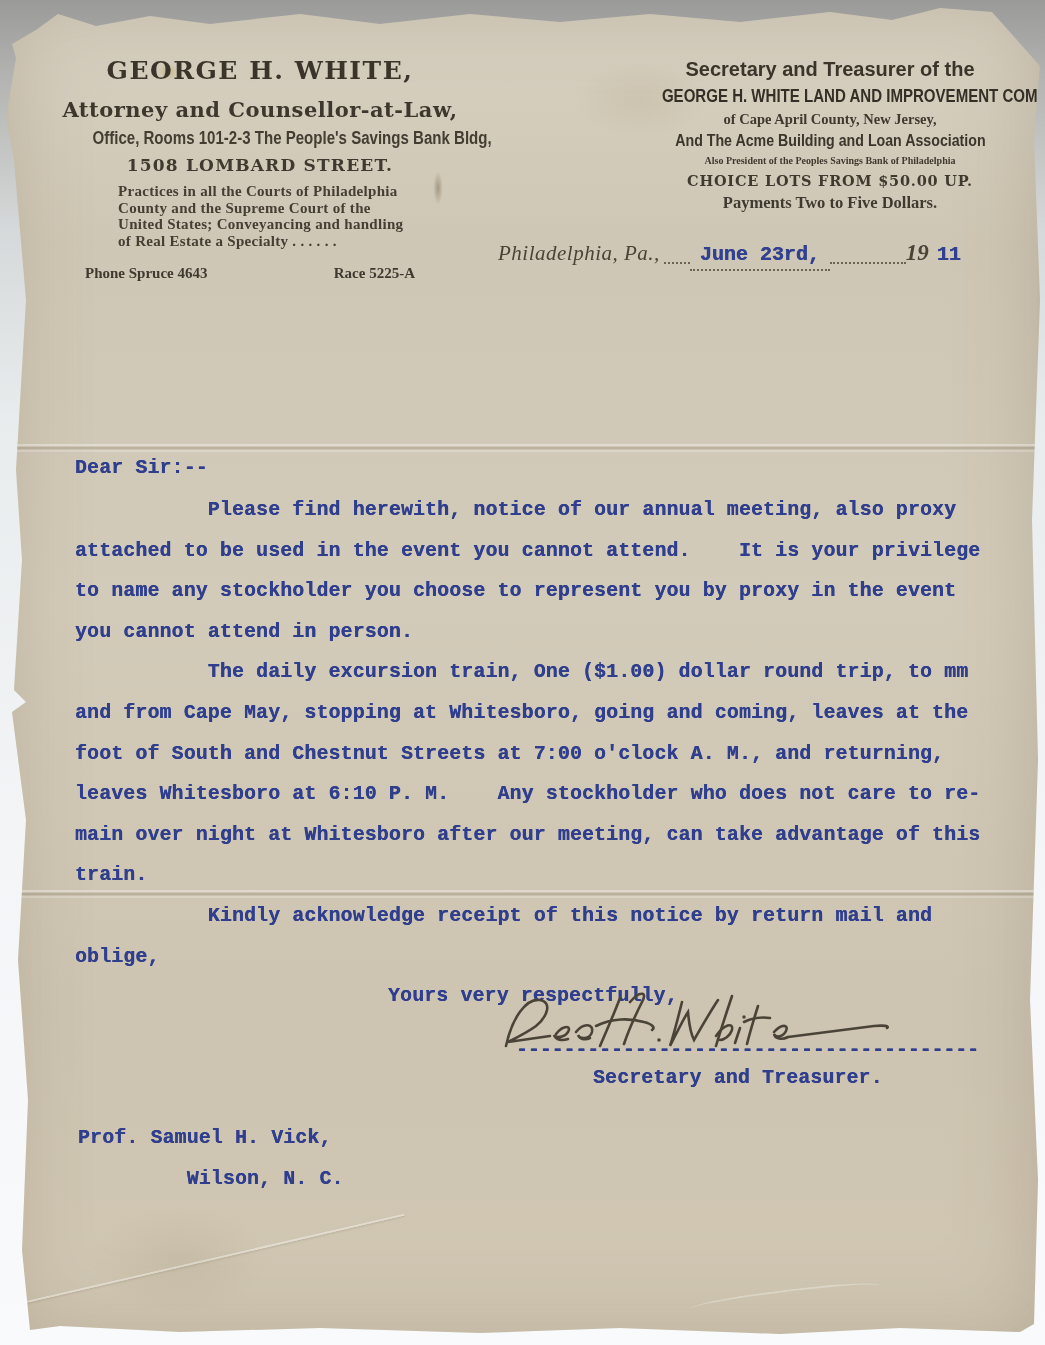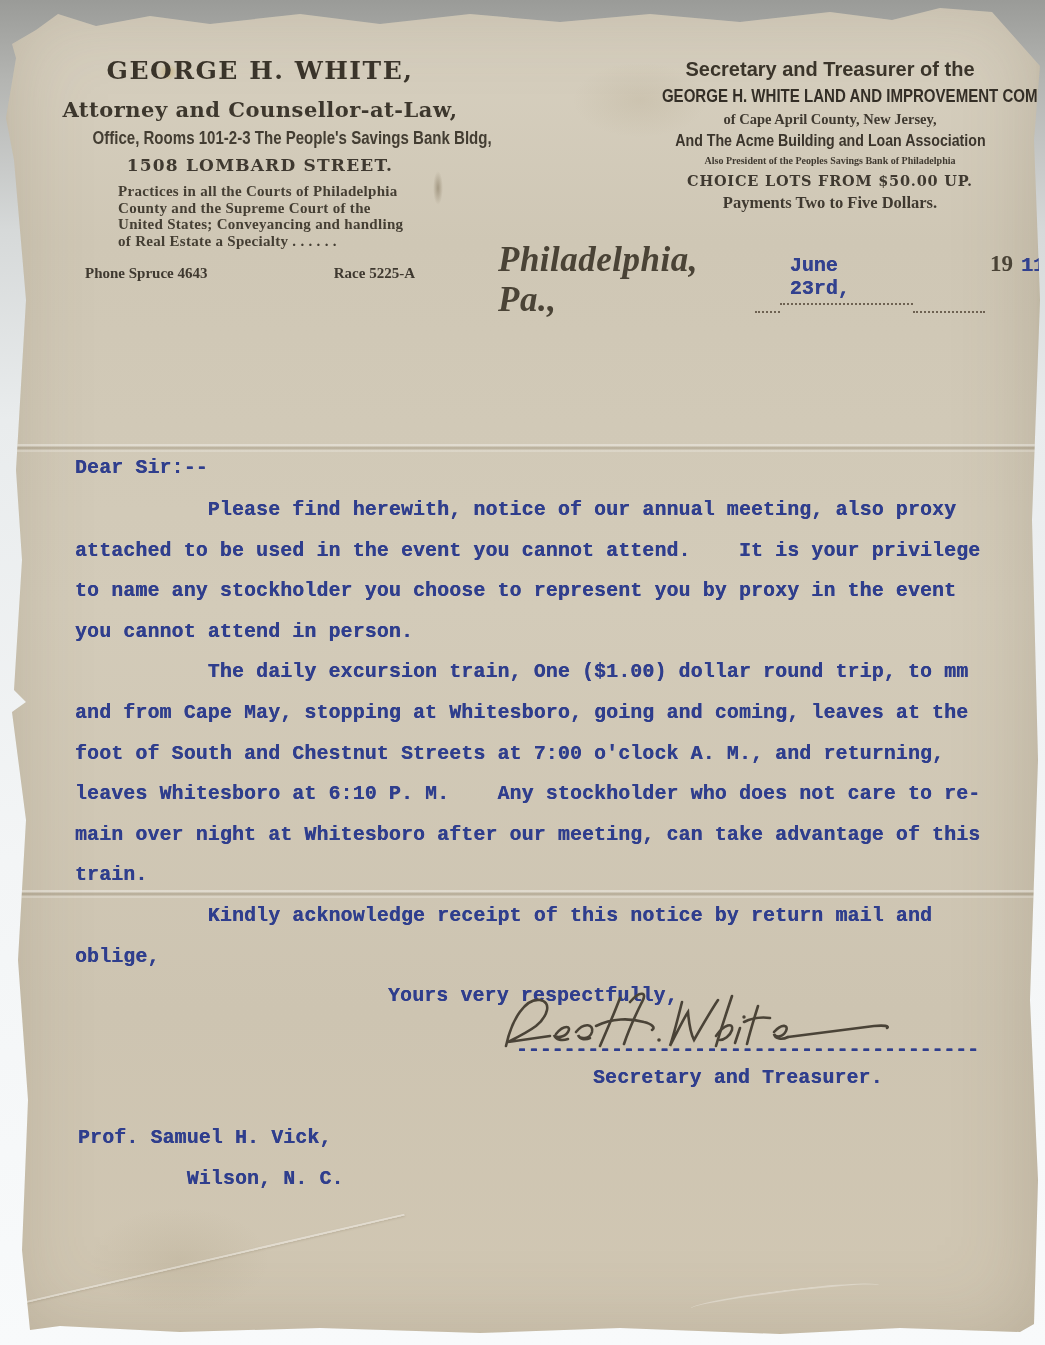--- a/index.html
+++ b/index.html
@@ -45,27 +45,27 @@
   .lh-sec{font-family:Liberation Sans, sans-serif;font-weight:bold;font-size:20px;color:#3a342a;}
   .lh-company{font-size:17.5px;margin-top:5px;color:#332e26;}
   .lh-county{font-family:"Liberation Serif",serif;font-weight:bold;font-size:14.5px;margin-top:4px;}
   .lh-acme{font-size:16.5px;margin-top:3px;color:#3b352c;}
   .lh-president{font-family:"Liberation Serif",serif;font-weight:bold;font-size:10px;margin-top:4px;}
   .lh-lots{font-family:"DejaVu Serif",serif;font-weight:bold;font-size:14.5px;letter-spacing:.8px;margin-top:6px;}
   .lh-pay{font-family:"Liberation Serif",serif;font-weight:bold;font-size:16.5px;margin-top:4px;}
 
   
   .dateline{position:absolute;left:498px;top:240px;display:flex;align-items:baseline;}
-  .place{font-family:"Liberation Serif",serif;font-style:italic;font-weight:bold;font-size:35px;color:#4a4336;letter-spacing:.5px;}
+  .place{font-family:"Liberation Serif",serif;font-style:italic;font-weight:normal;font-size:21px;color:#4a4336;letter-spacing:.5px;}
   .leader{border-bottom:2px dotted #6e6252;align-self:flex-end;margin-bottom:7px;}
   .leader.l1{width:26px;margin-left:4px;}
   .leader.l2{width:76px;}
   .typed{font-family:"Liberation Mono",monospace;color:#32418f;text-shadow:.4px 0 0 currentColor;}
   .typed-date{font-size:20px;font-weight:bold;border-bottom:2px dotted #6e6252;padding:0 10px 3px;}
-  .year-printed{font-family:"Liberation Serif",serif;font-weight:bold;font-size:23px;color:#4a4336;margin-left:5px;}
+  .year-printed{font-family:"Liberation Serif",serif;font-style:italic;font-weight:bold;font-size:23px;color:#4a4336;}
   .year-typed{font-size:20px;font-weight:bold;margin-left:8px;}
 
   
   .mono-body{font-family:"Liberation Mono",monospace;font-size:19.8px;font-weight:bold;color:#2f3e8d;
     text-shadow:.3px 0 0 currentColor;letter-spacing:.2px;line-height:40.6px;white-space:pre-wrap;}
   .salutation{position:absolute;left:75px;top:448px;}
   .paragraphs{position:absolute;left:75px;top:490px;width:930px;}
   .valediction{position:absolute;left:388px;top:976px;}
   .sig-wrap{position:absolute;left:492px;top:988px;width:430px;height:78px;}
   .sig-wrap svg{display:block;}

